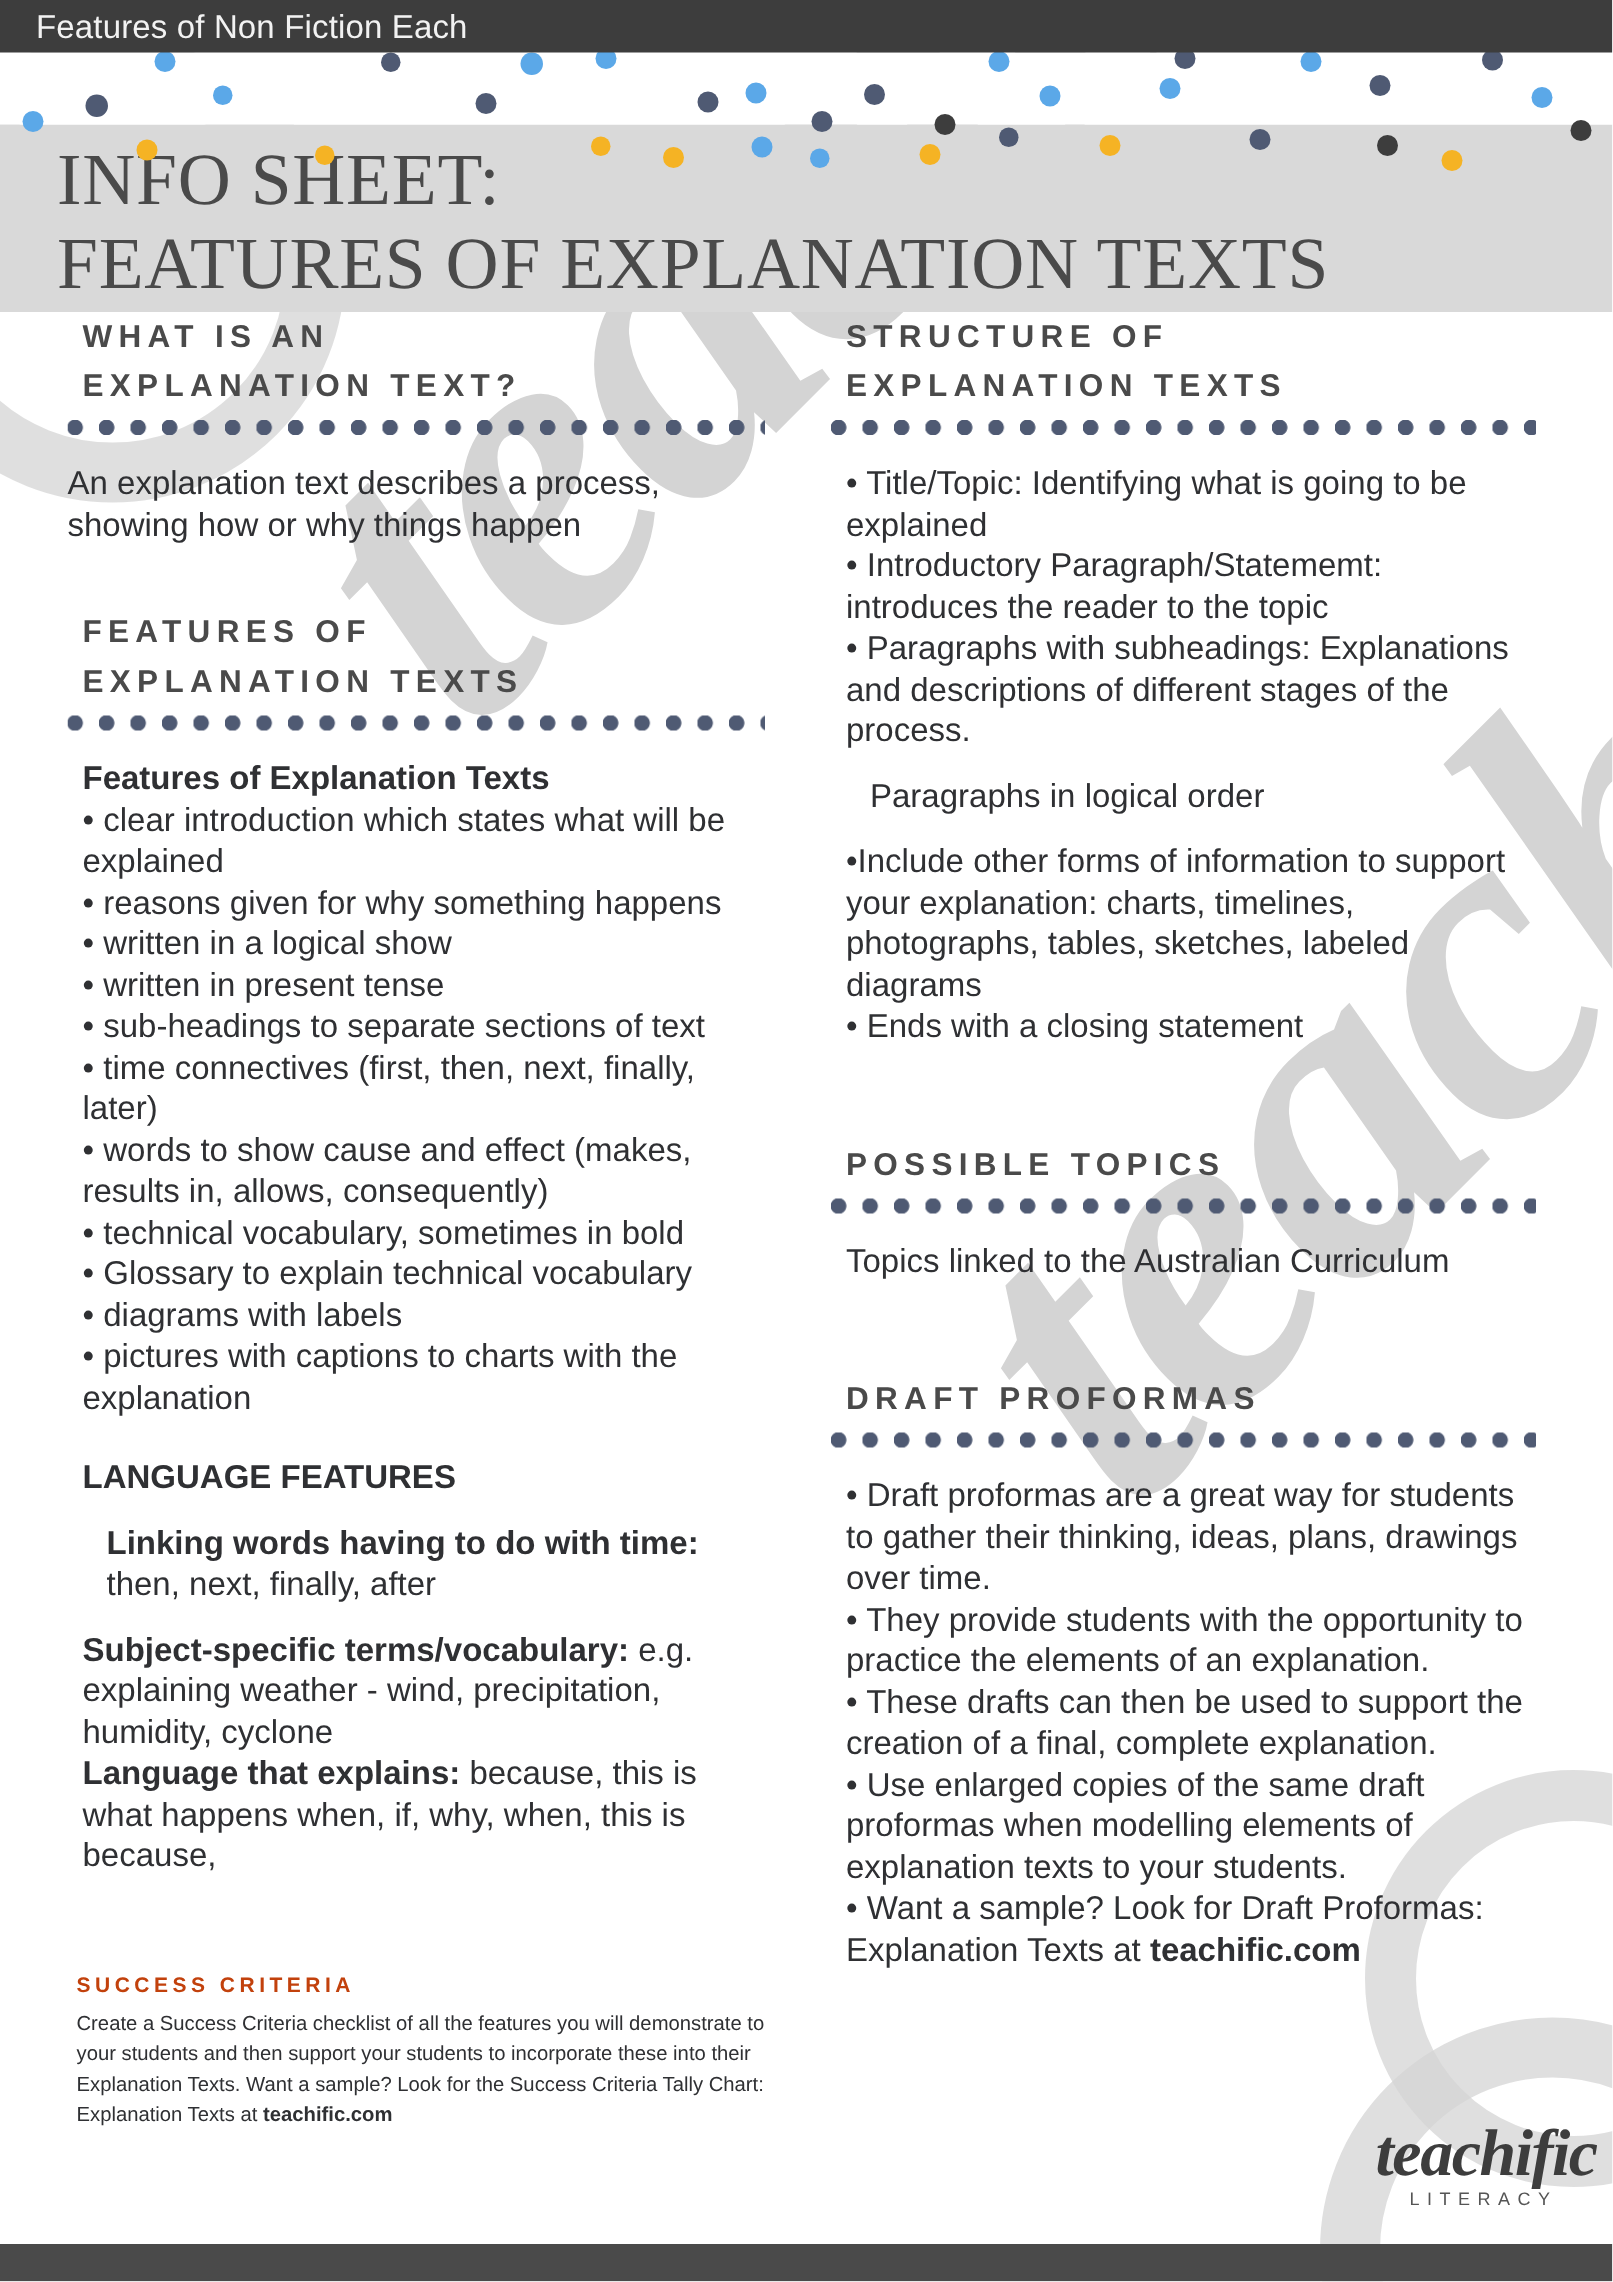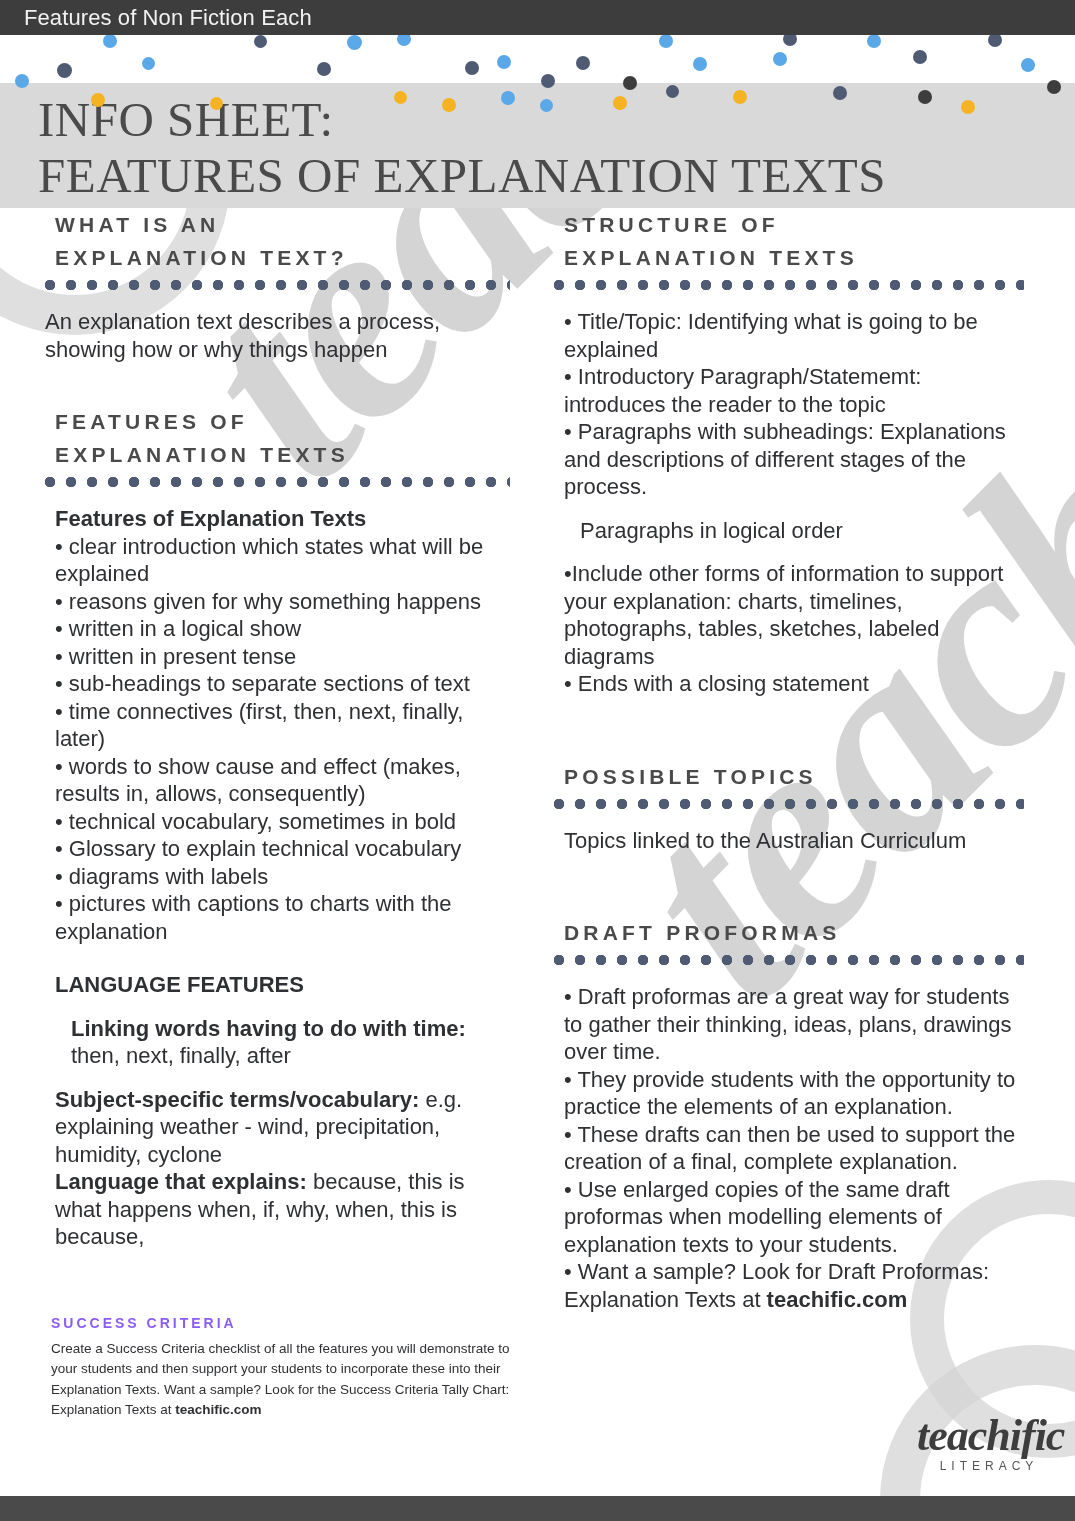--- a/index.html
+++ b/index.html
@@ -137,21 +137,21 @@
     font-weight: bold;
     letter-spacing: 4.2px;
     color: #4a4a4a;
     line-height: 33px;
     margin: 0 0 6px 10px;
   }
   .section-heading.small {
     font-size: 14px;
     letter-spacing: 3px;
     line-height: 20px;
-    color: #8b5cf6;
+    color: #c2410c;
     margin-left: 6px;
   }
 
   .dotrule {
     height: 10px;
     margin-bottom: 4px;
     background-image: radial-gradient(circle 5px at 5px 5px, #4f5a73 0 5px, rgba(0,0,0,0) 5.5px);
     background-size: 21px 10px;
     background-repeat: repeat-x;
     overflow: hidden;

